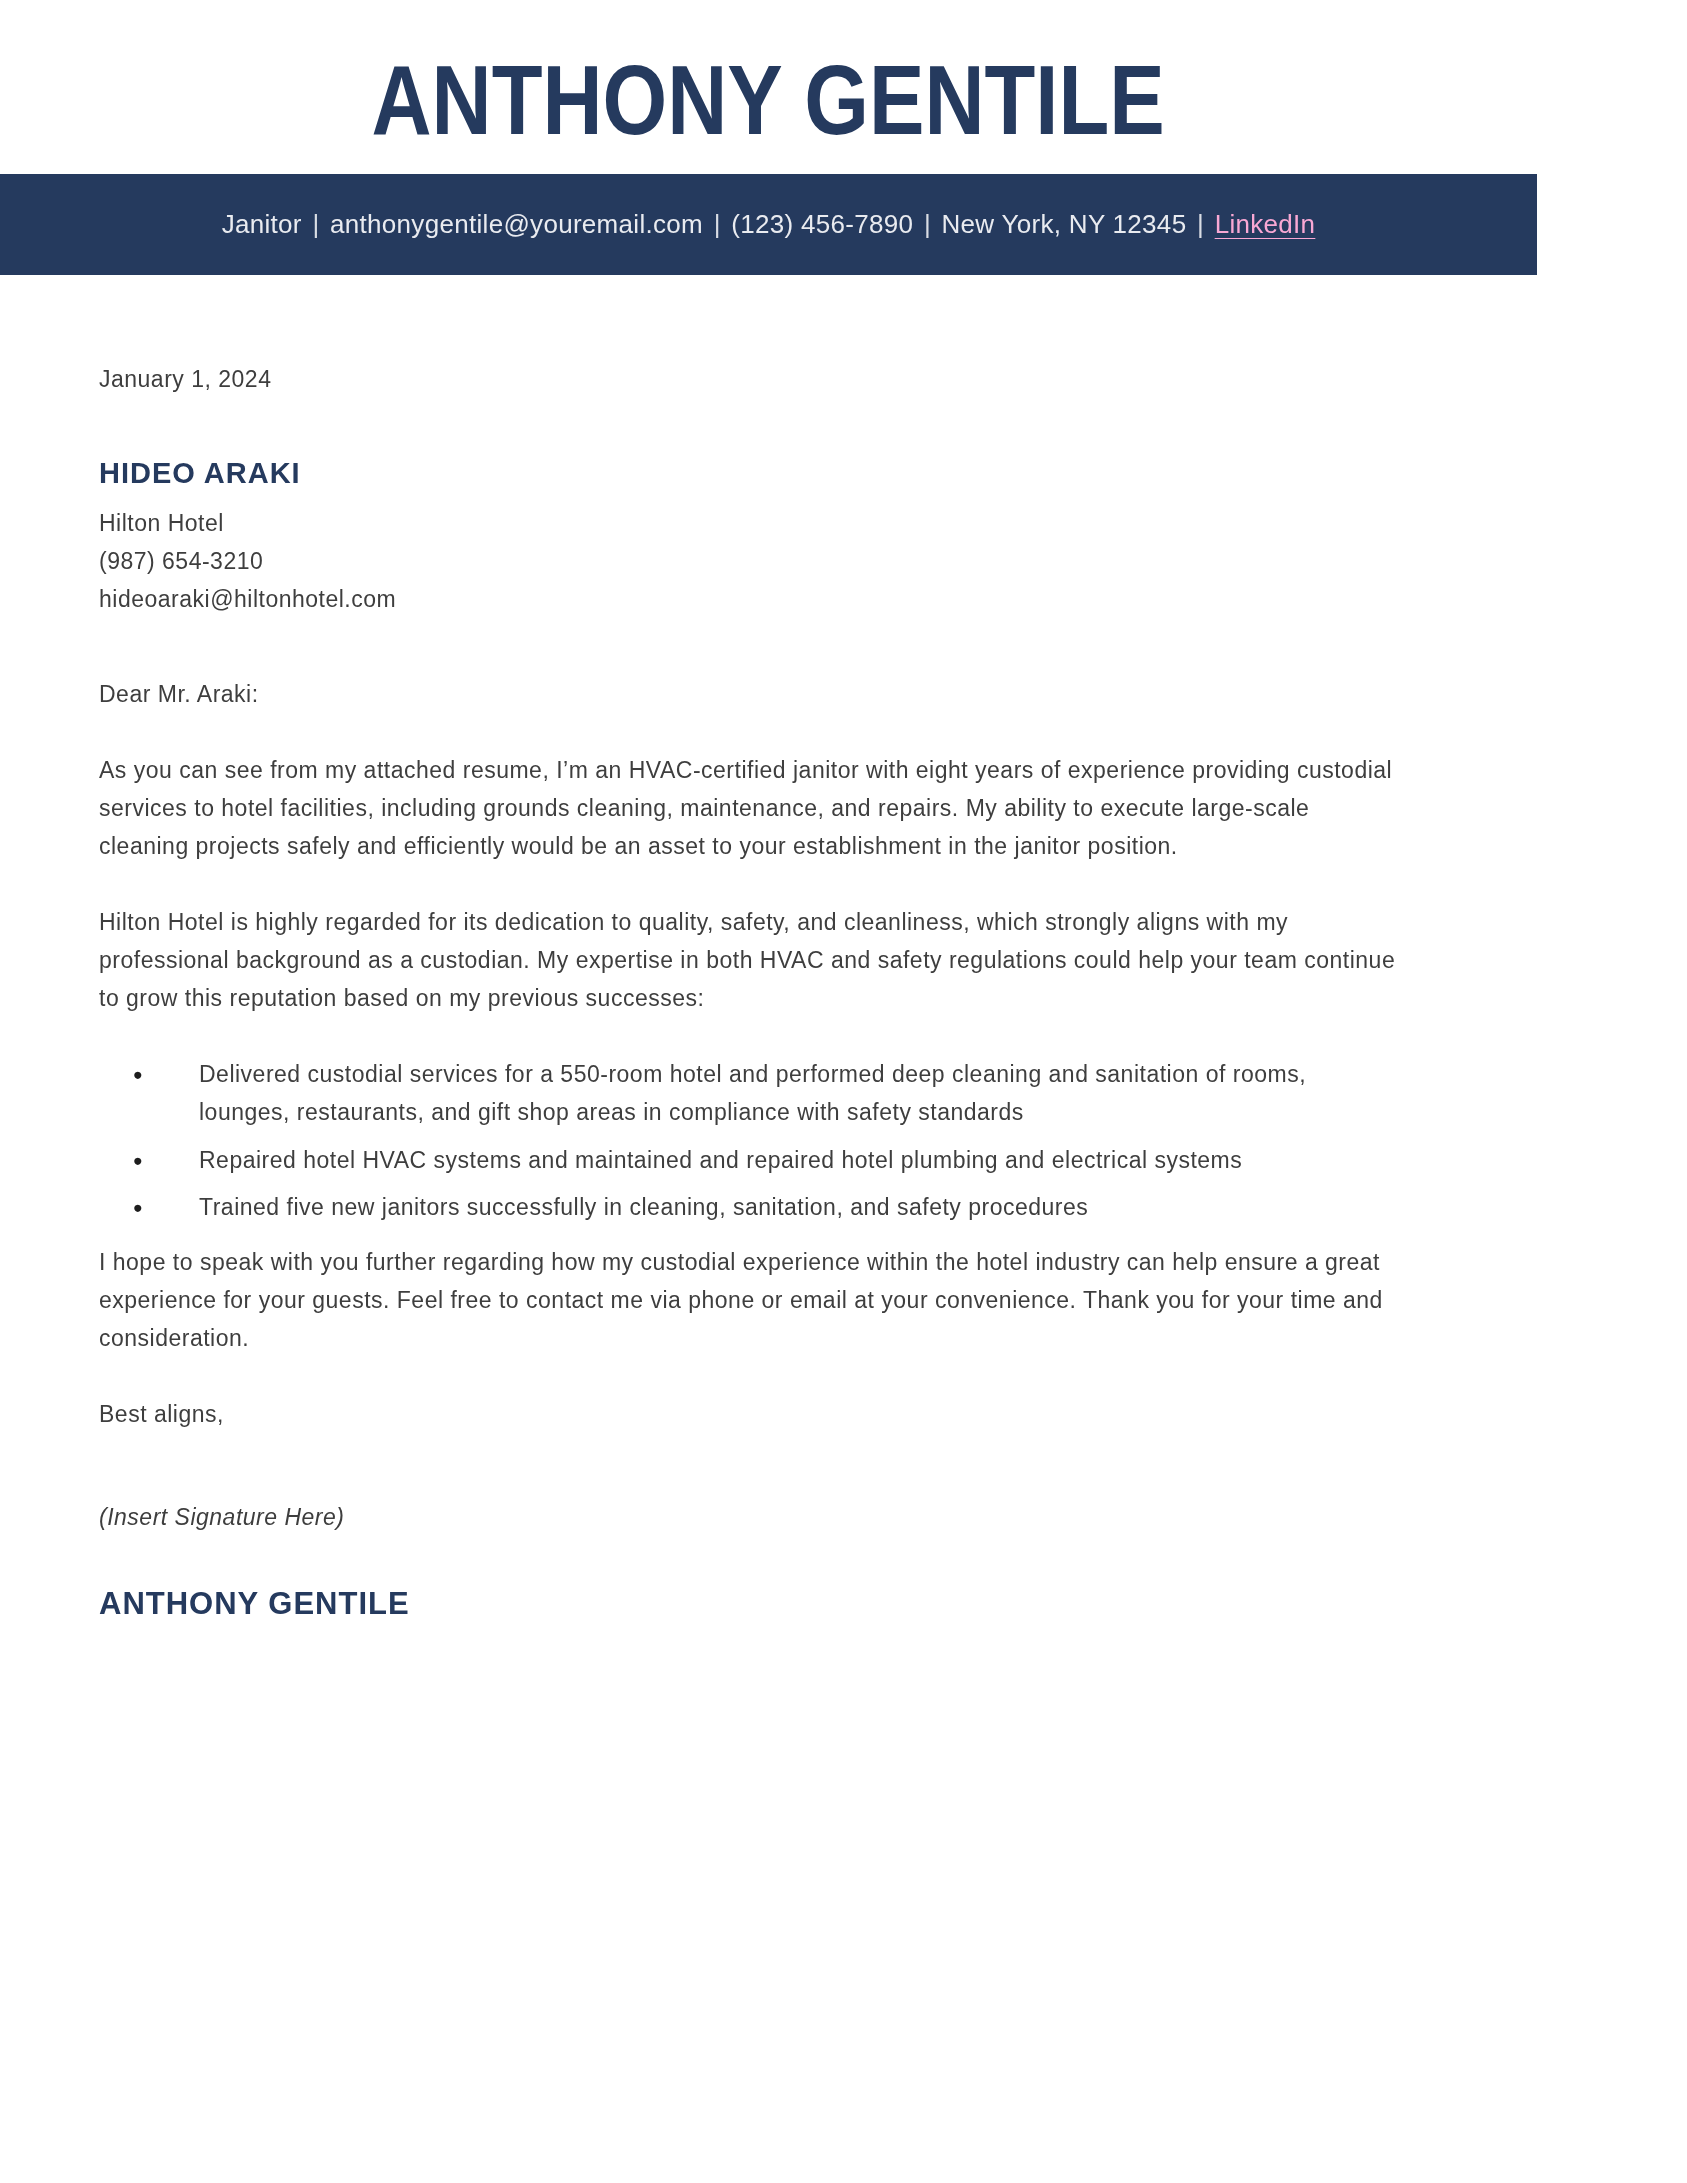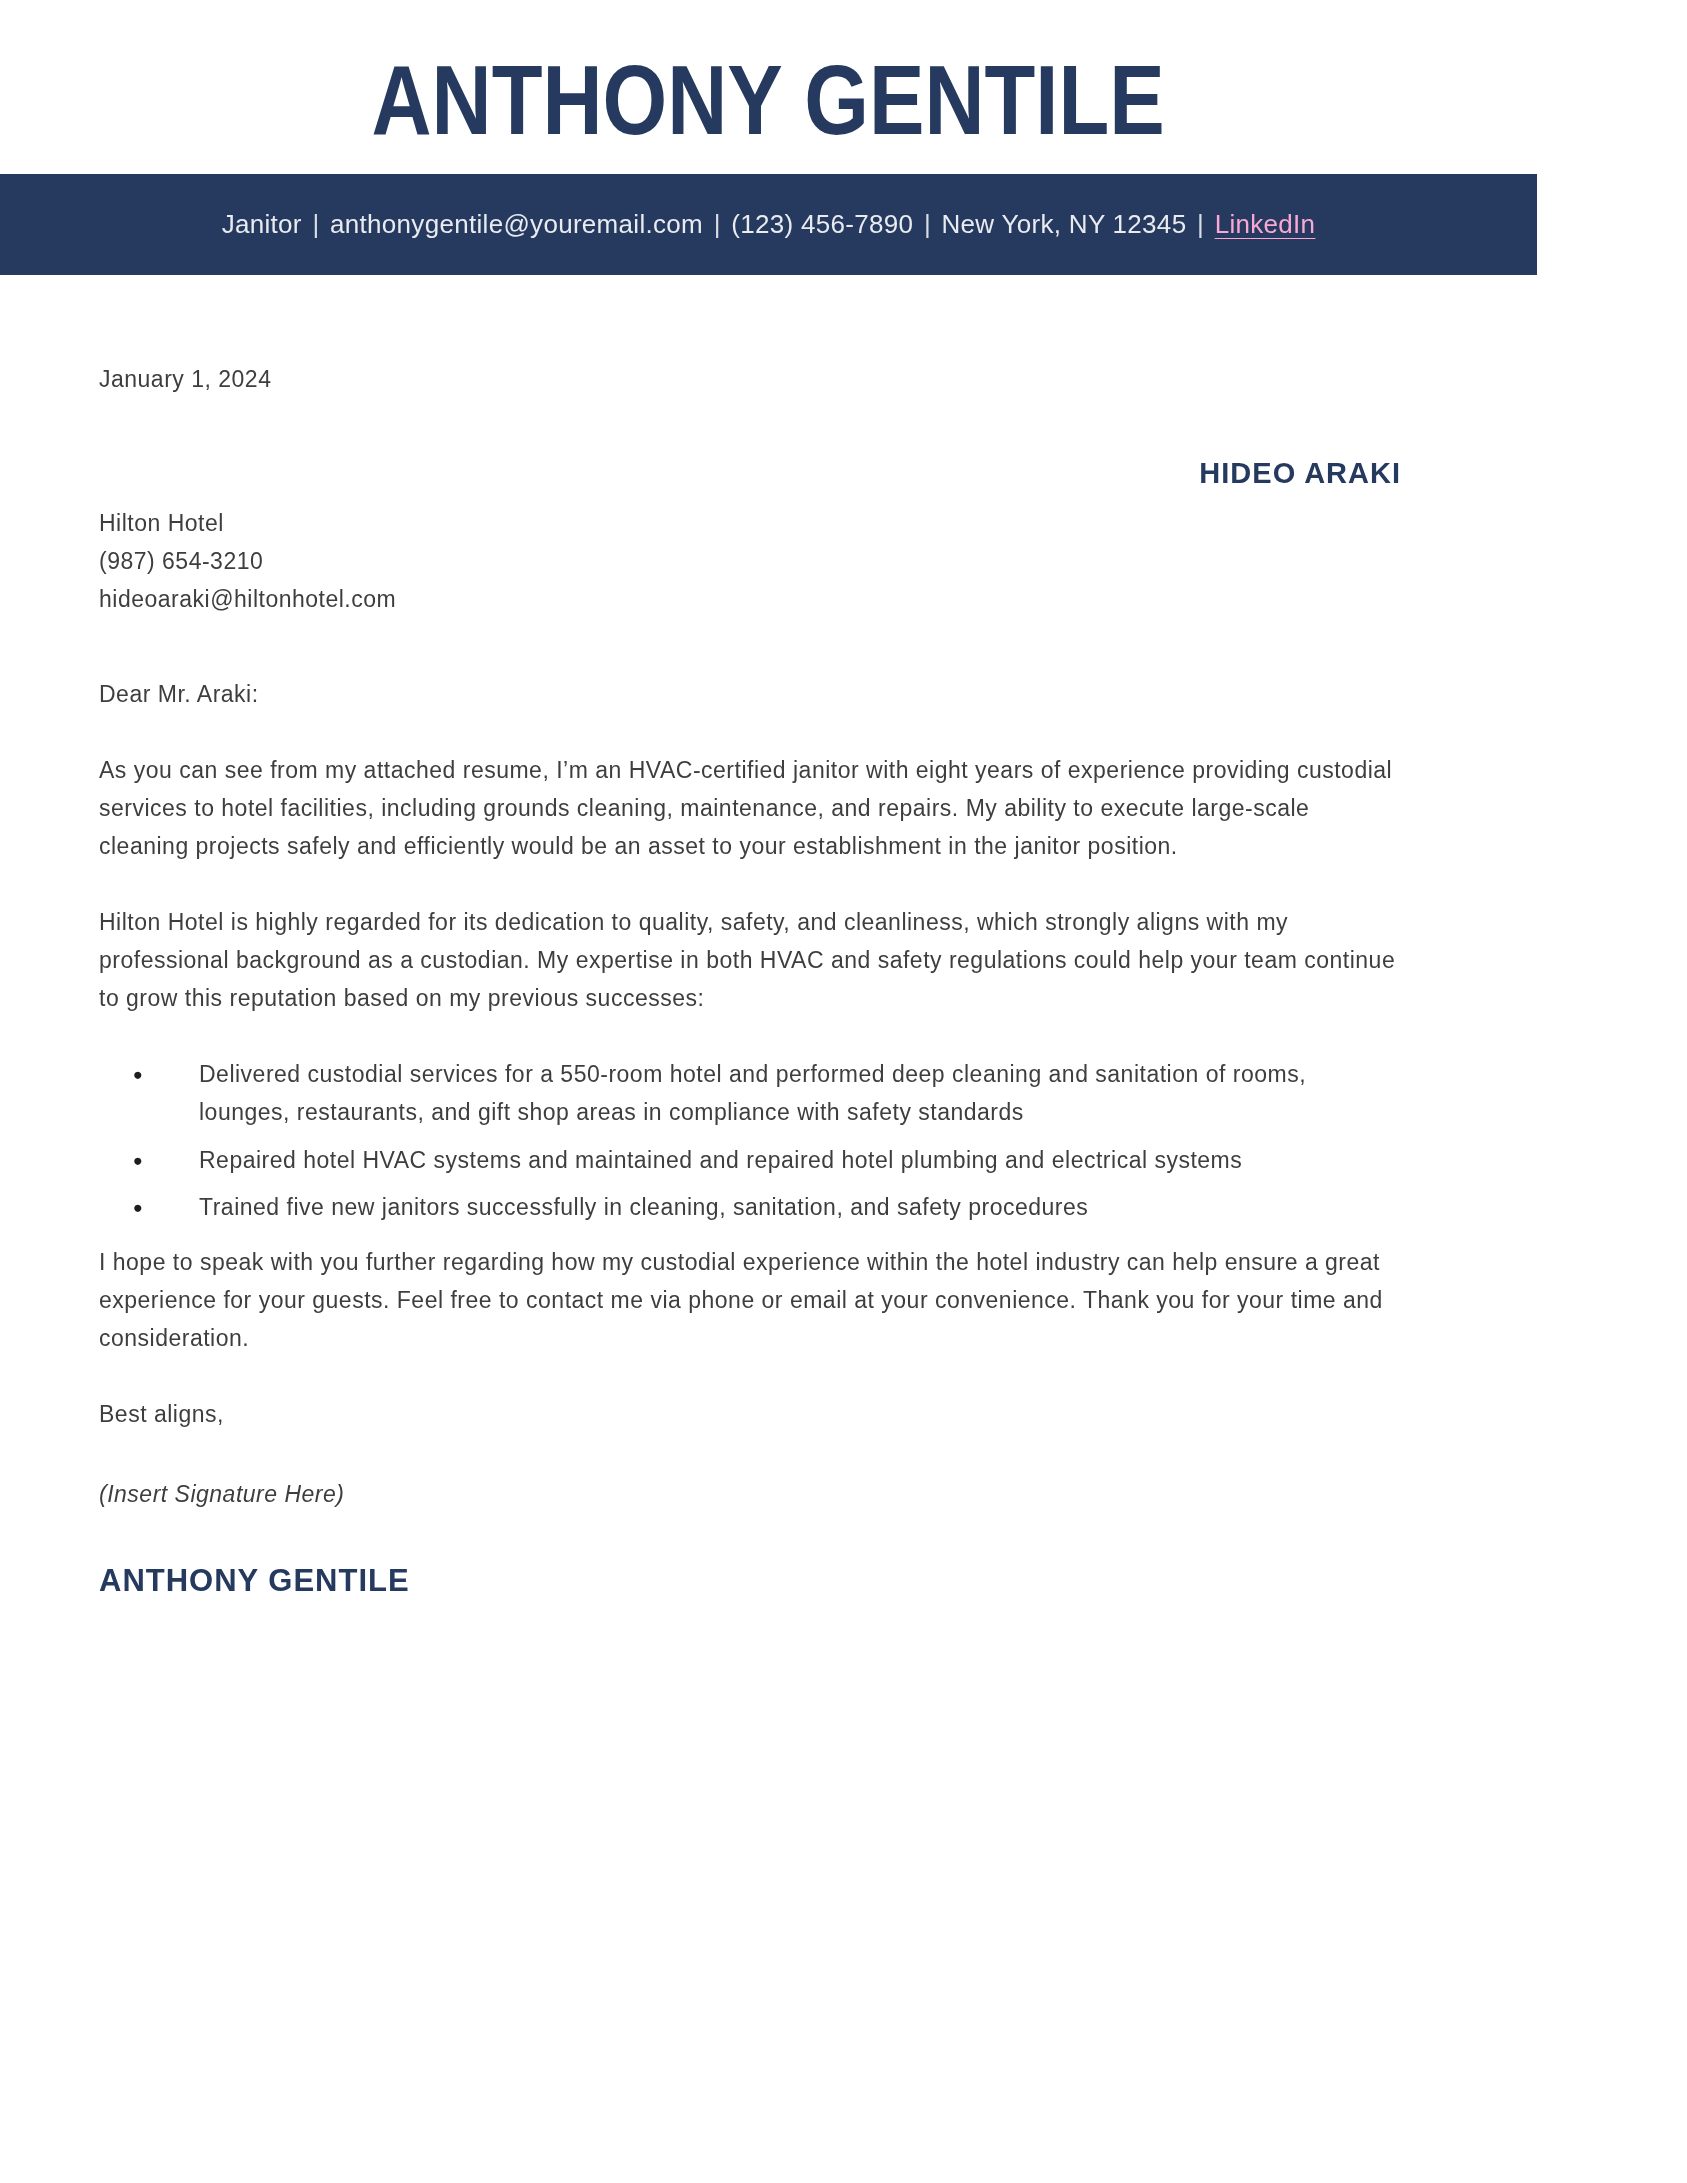--- a/index.html
+++ b/index.html
@@ -42,39 +42,39 @@
   
   .content {
     padding: 0 136px 0 99px;
     color: #3E3E3E;
     font-size: 23px; line-height: 38px; letter-spacing: 0.5px;
   }
   .date { margin-top: 85px; }
   .recipient-name {
     margin-top: 61px;
     font-size: 29px; font-weight: 700;
-    color: #253A5E; letter-spacing: 1px; line-height: 1; text-align: right;
+    color: #253A5E; letter-spacing: 1px; line-height: 1;
   }
   .recipient-block { margin-top: 16px; }
   .recipient-block div { line-height: 38px; }
   .salutation { margin-top: 57px; }
   .para { margin-top: 38px; }
 
   .bullets { margin: 38px 0 0 0; padding: 0; list-style: none; }
   .bullets li { display: flex; margin-bottom: 9.3px; }
   .bullets .dot {
     flex: 0 0 100px; box-sizing: border-box;
     padding-left: 34px;
     font-size: 16.5px; line-height: 38px; color: #1d1d1d;
   }
   .bullets .text { flex: 1; }
 
   .closing { margin-top: 17px; }
   .signoff { margin-top: 38px; }
-  .sig-placeholder { margin-top: 42px; font-style: italic; }
+  .sig-placeholder { margin-top: 65px; font-style: italic; }
   .sig-name {
     margin-top: 52px;
     font-size: 31px; font-weight: 700;
     color: #253A5E; letter-spacing: 1px; line-height: 1;
   }
 </style>
 </head>
 <body>
 
 <div class="page">

